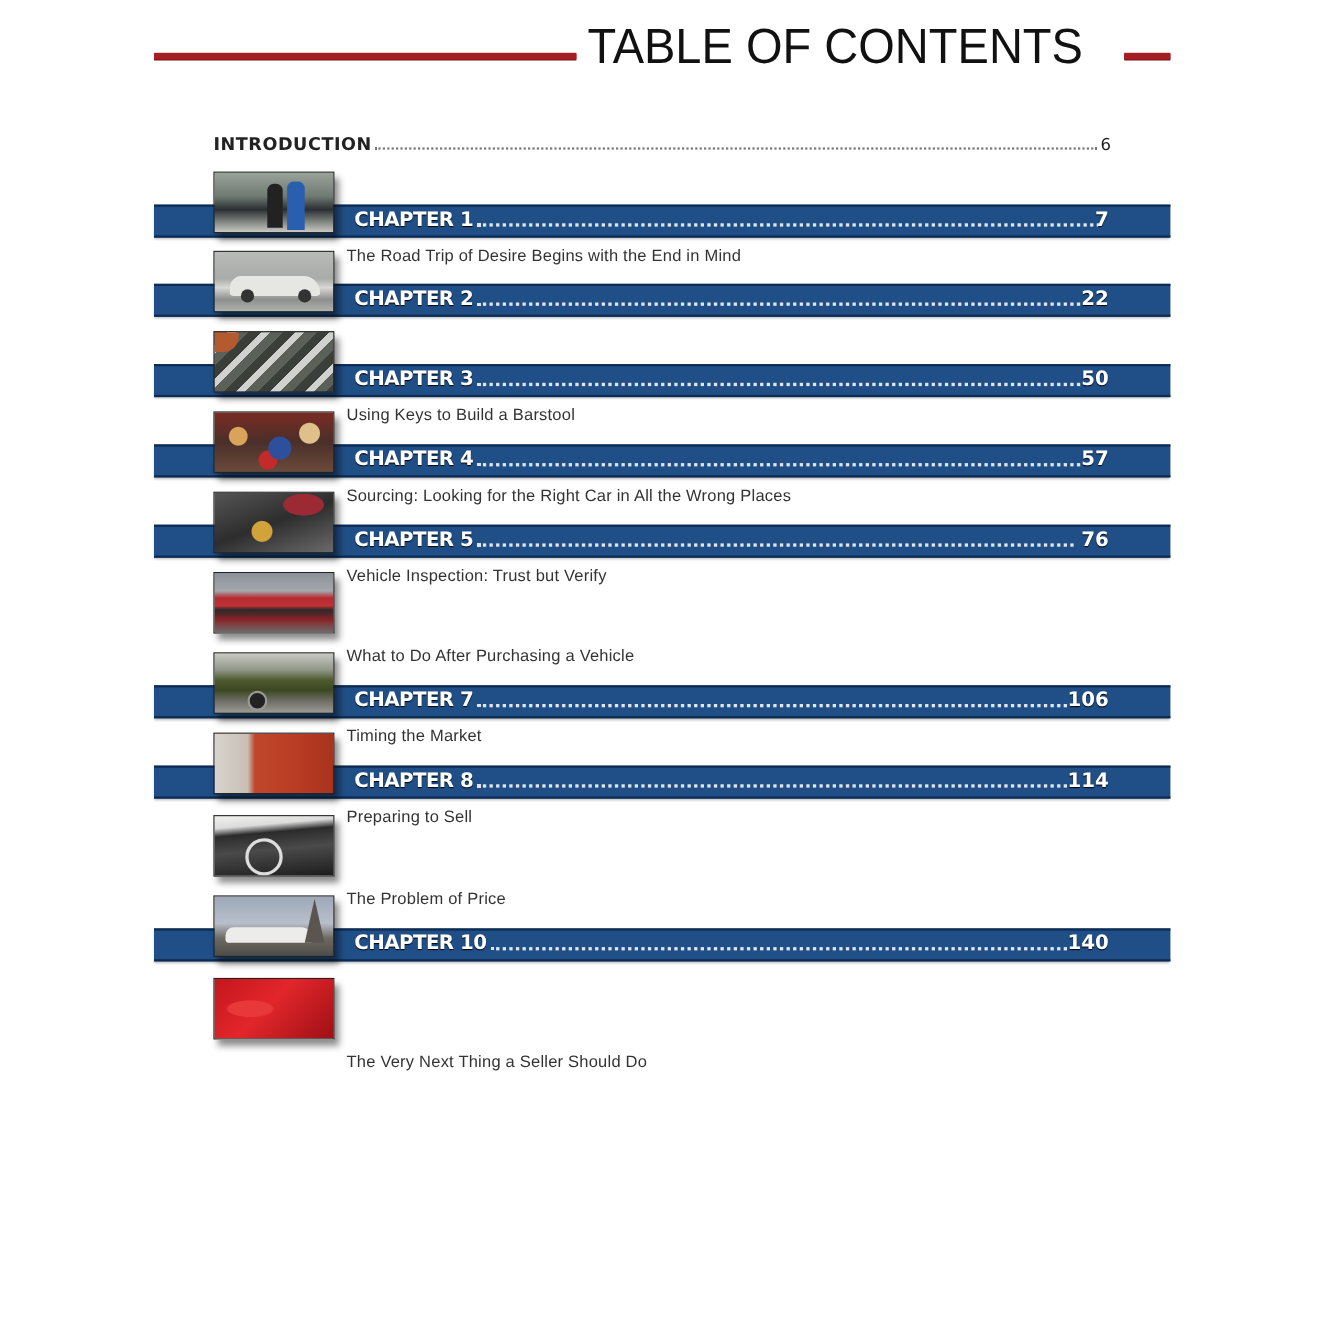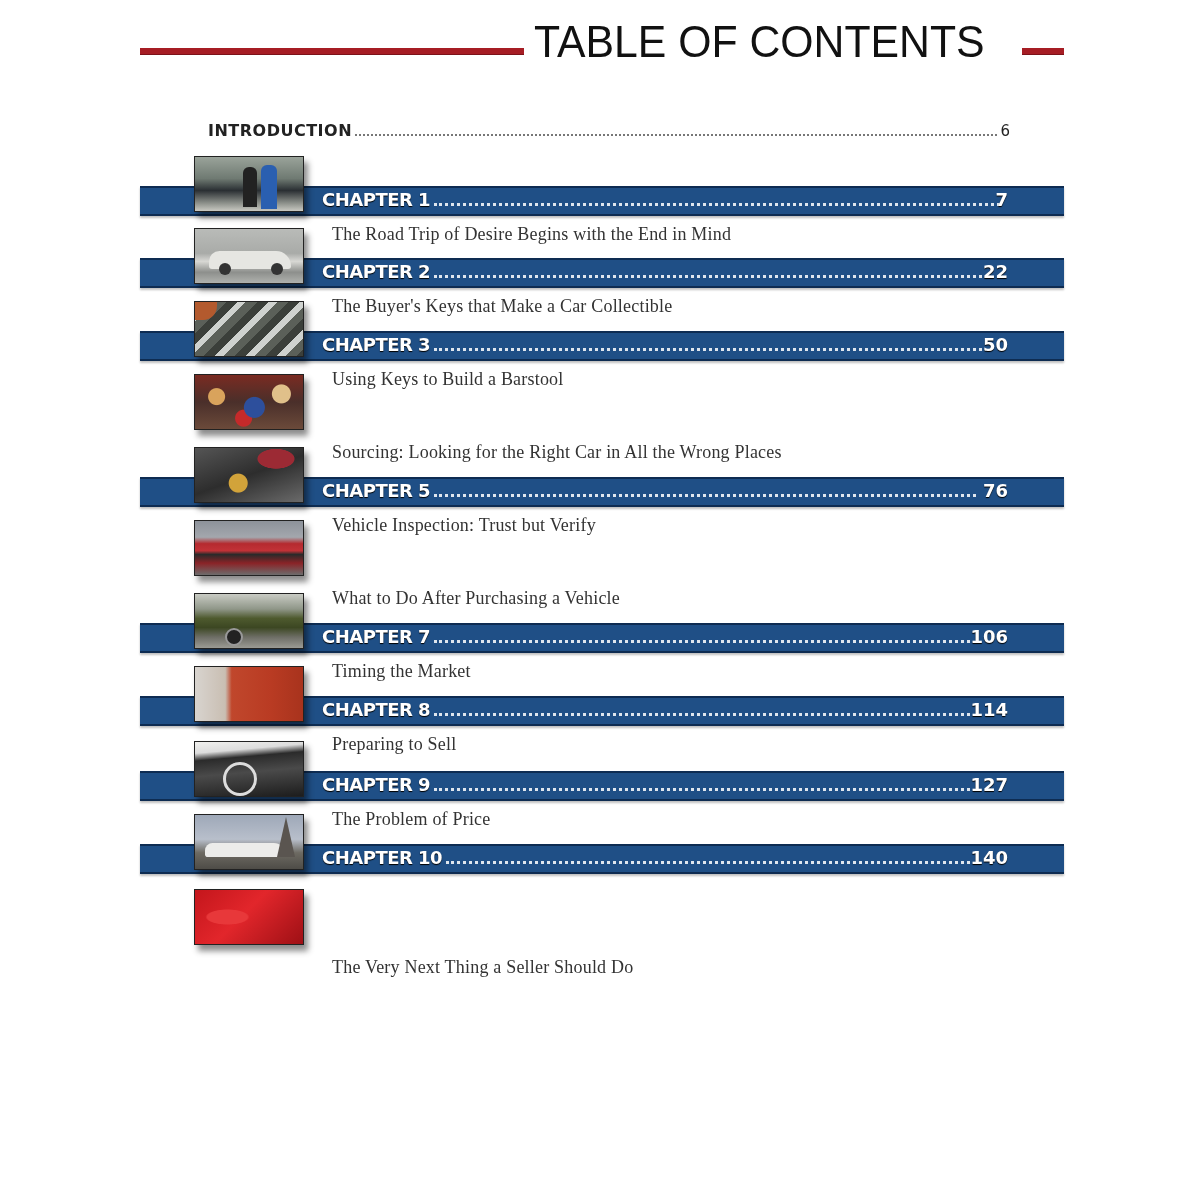--- a/index.html
+++ b/index.html
@@ -4,32 +4,32 @@
   <style>
     html, body { margin: 0; padding: 0; background: #ffffff; }
     body { width: 1200px; height: 1200px; position: relative; overflow: hidden; font-family: "DejaVu Sans", sans-serif; }
 
     .header { position: absolute; top: 14px; left: 140px; width: 924px; height: 60px; }
     .header .rule-left { position: absolute; left: 0; top: 34px; width: 384px; height: 6px; background: #a61d24; box-shadow: 0 1px 0 #7c1219; }
     .header .rule-right { position: absolute; right: 0; top: 34px; width: 42px; height: 6px; background: #a61d24; box-shadow: 0 1px 0 #7c1219; }
     .header .title { position: absolute; left: 394px; top: 0; font-family: "Liberation Sans", sans-serif; font-size: 45px; font-weight: normal; color: #111; letter-spacing: 0px; line-height: 56px; transform: scaleX(0.95); transform-origin: left center; }
 
     .intro { position: absolute; top: 118px; left: 194px; width: 816px; height: 22px; display: flex; align-items: flex-end; font-family: "DejaVu Sans", sans-serif; color: #222; }
-    .intro .label { font-size: 16px; font-weight: bold; letter-spacing: 0.5px; margin-left: 14px; }
+    .intro .label { font-size: 16px; font-weight: bold; letter-spacing: 0.5px; }
     .intro .leader { flex: 1; border-bottom: 2px dotted #777; margin: 0 3px 4px 3px; height: 1px; }
     .intro .page { font-size: 15px; }
 
     .chapter { position: absolute; left: 140px; width: 924px; height: 74px; text-align: center; }
     .band { position: absolute; left: 0; right: 0; height: 26px; background: #1f4f86; border-top: 2px solid #0e2c52; border-bottom: 2px solid #0e2c52; box-shadow: 0 2px 2px rgba(0,0,0,0.25); }
     .band .ch-label { position: absolute; left: 182px; top: 1px; font-family: "DejaVu Sans", sans-serif; font-weight: bold; font-size: 18px; color: #ffffff; letter-spacing: -0.5px; text-shadow: 0 1px 1px #000; white-space: nowrap; }
     .band .leader { position: absolute; top: 15px; height: 0; border-bottom: 3px dotted #dfe6ee; }
     .band .pg { position: absolute; right: 56px; top: 1px; font-family: "DejaVu Sans", sans-serif; font-weight: bold; font-size: 18px; color: #ffffff; text-shadow: 0 1px 1px #000; }
 
     .thumb { position: absolute; left: 54px; width: 108px; height: 54px; border: 1px solid #222; box-shadow: 4px 6px 6px rgba(0,0,0,0.45); overflow: hidden; }
-    .subtitle { position: absolute; left: 192px; font-family: Liberation Serif, serif; font-size: 18px; color: #333; white-space: nowrap; letter-spacing: 0.2px; }
+    .subtitle { position: absolute; left: 175px; font-family: Liberation Sans, sans-serif; font-size: 15px; color: #333; white-space: nowrap; letter-spacing: 0.2px; }
   </style>
 </head>
 <body>
 
 <div class="header">
   <div class="rule-left"></div>
   <div class="title">TABLE OF CONTENTS</div>
   <div class="rule-right"></div>
 </div>
 
@@ -56,36 +56,40 @@
   <div class="band" style="top:30px">
     <span class="ch-label">CHAPTER 2</span>
     <span class="leader" style="left: 294px; right: 82px;"></span>
     <span class="pg">22</span>
   </div>
   <div class="thumb" style="top:0; background: linear-gradient(180deg,#b9bbb8 0%,#a9aba8 45%,#d8d8d4 60%,#8d8f8c 80%,#b0b2ae 100%);">
     <div style="position:absolute;left:14px;top:22px;width:82px;height:18px;background:#e6e6e2;border-radius:14px 20px 4px 4px"></div>
     <div style="position:absolute;left:24px;top:34px;width:12px;height:12px;background:#333;border-radius:50%"></div>
     <div style="position:absolute;left:76px;top:34px;width:12px;height:12px;background:#333;border-radius:50%"></div>
   </div>
-  <div class="subtitle" style="top:68px">The Buyer's Keys that Make a Car Collectible</div>
 </div>
 
 <div class="chapter" style="top:301px">
   <div class="band" style="top:30px">
     <span class="ch-label">CHAPTER 3</span>
     <span class="leader" style="left: 294px; right: 82px;"></span>
     <span class="pg">50</span>
   </div>
   <div class="thumb" style="top:0; background: repeating-linear-gradient(135deg,#3b3f3a 0 8px,#cfd2cf 8px 14px,#5b6059 14px 22px), linear-gradient(#444,#222);">
     <div style="position:absolute;left:0;top:0;width:22px;height:18px;background:#b35a2e;border-radius:0 0 14px 0"></div>
   </div>
   <div class="subtitle" style="top:68px">Using Keys to Build a Barstool</div>
 </div>
 
 <div class="chapter" style="top:374px">
+  <div class="band" style="top:30px">
+    <span class="ch-label">CHAPTER 4</span>
+    <span class="leader" style="left: 294px; right: 82px;"></span>
+    <span class="pg">57</span>
+  </div>
   <div class="thumb" style="top:0; background: radial-gradient(circle at 20% 40%,#d9a35c 0 8px,transparent 9px), radial-gradient(circle at 55% 60%,#2d4f9c 0 10px,transparent 11px), radial-gradient(circle at 45% 80%,#c42a2a 0 8px,transparent 9px), radial-gradient(circle at 80% 35%,#e0c08a 0 9px,transparent 10px), linear-gradient(180deg,#7a2b22,#4a2f2a 50%,#6b4a3a);"></div>
   <div class="subtitle" style="top:68px">Sourcing: Looking for the Right Car in All the Wrong Places</div>
 </div>
 
 <div class="chapter" style="top:447px">
   <div class="band" style="top:30px">
     <span class="ch-label">CHAPTER 5</span>
     <span class="leader" style="left: 294px; right: 88px;"></span>
     <span class="pg">76</span>
   </div>
@@ -114,25 +118,20 @@
   <div class="band" style="top:30px">
     <span class="ch-label">CHAPTER 8</span>
     <span class="leader" style="left: 294px; right: 94px;"></span>
     <span class="pg">114</span>
   </div>
   <div class="thumb" style="top:0; background: linear-gradient(90deg,#d8d4cf 0%,#c9beb2 28%,#c0472c 34%,#b93b23 70%,#a8331d 100%);"></div>
   <div class="subtitle" style="top:68px">Preparing to Sell</div>
 </div>
 
 <div class="chapter" style="top:741px">
-  <div class="band" style="top:30px">
-    <span class="ch-label">CHAPTER 9</span>
-    <span class="leader" style="left: 294px; right: 94px;"></span>
-    <span class="pg">127</span>
-  </div>
   <div class="thumb" style="top:0; background: linear-gradient(175deg,#f0f0ee 0%,#dcdcdc 18%,#2b2b2b 30%,#4a4a4a 55%,#1d1d1d 100%);">
     <div style="position:absolute;left:28px;top:20px;width:28px;height:28px;border:3px solid #ddd;border-radius:50%"></div>
   </div>
   <div class="subtitle" style="top:68px">The Problem of Price</div>
 </div>
 
 <div class="chapter" style="top:814px">
   <div class="band" style="top:30px">
     <span class="ch-label">CHAPTER 10</span>
     <span class="leader" style="left: 306px; right: 94px;"></span>

